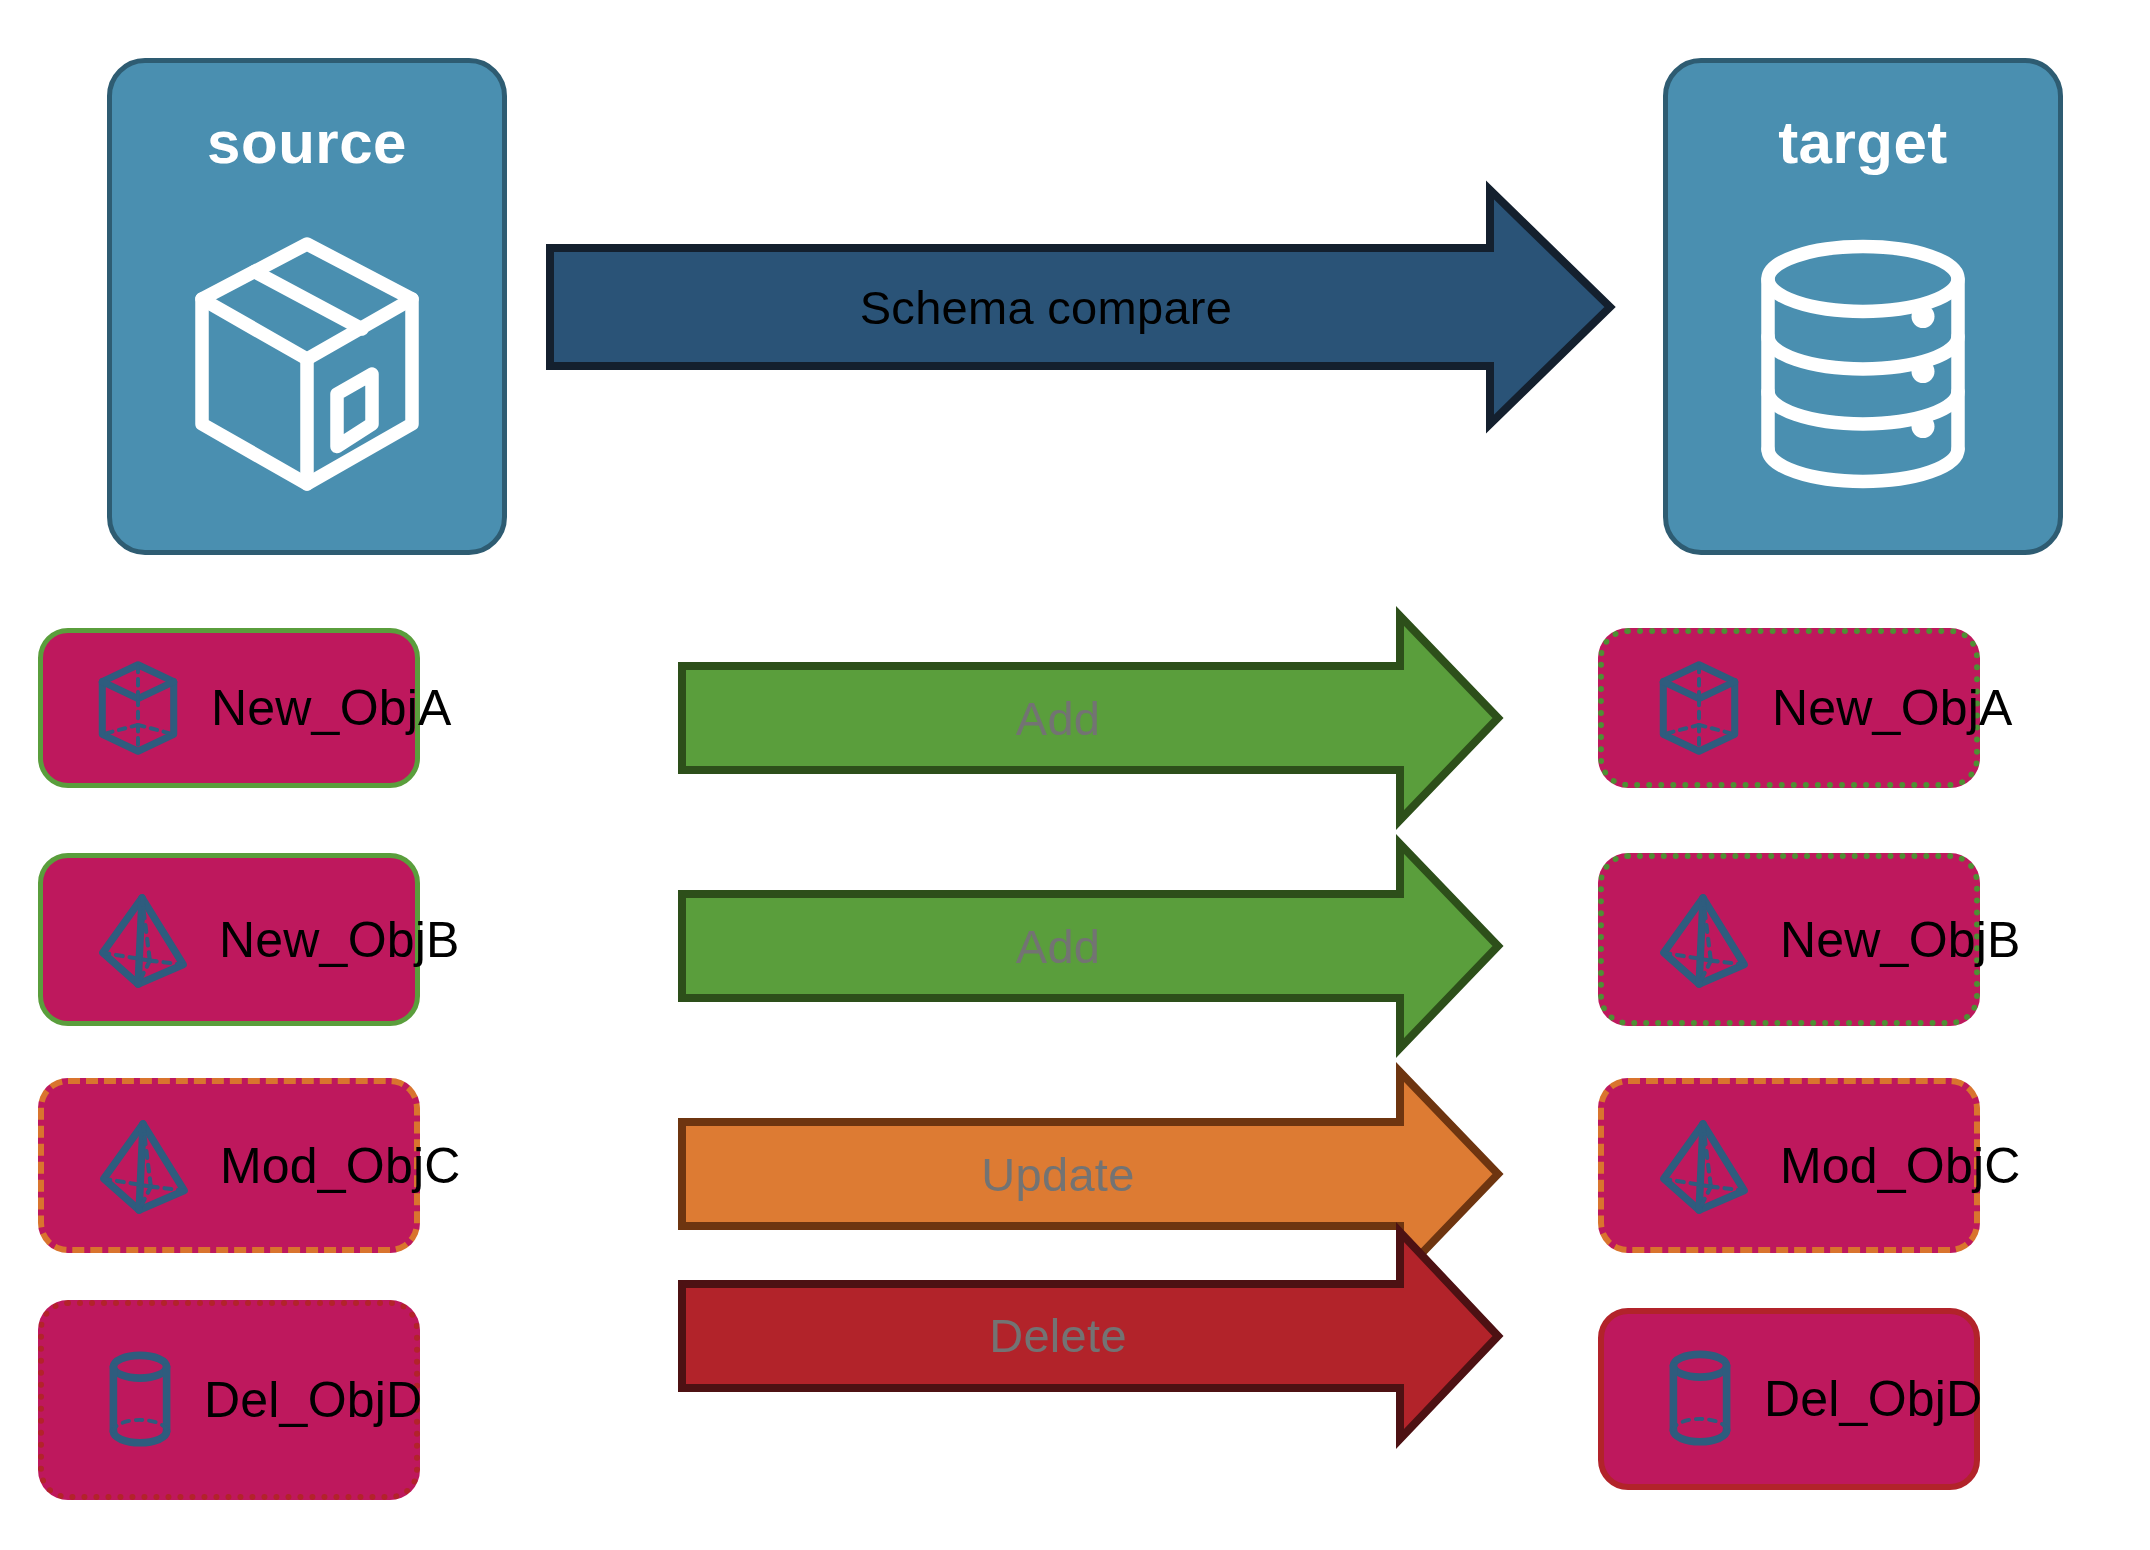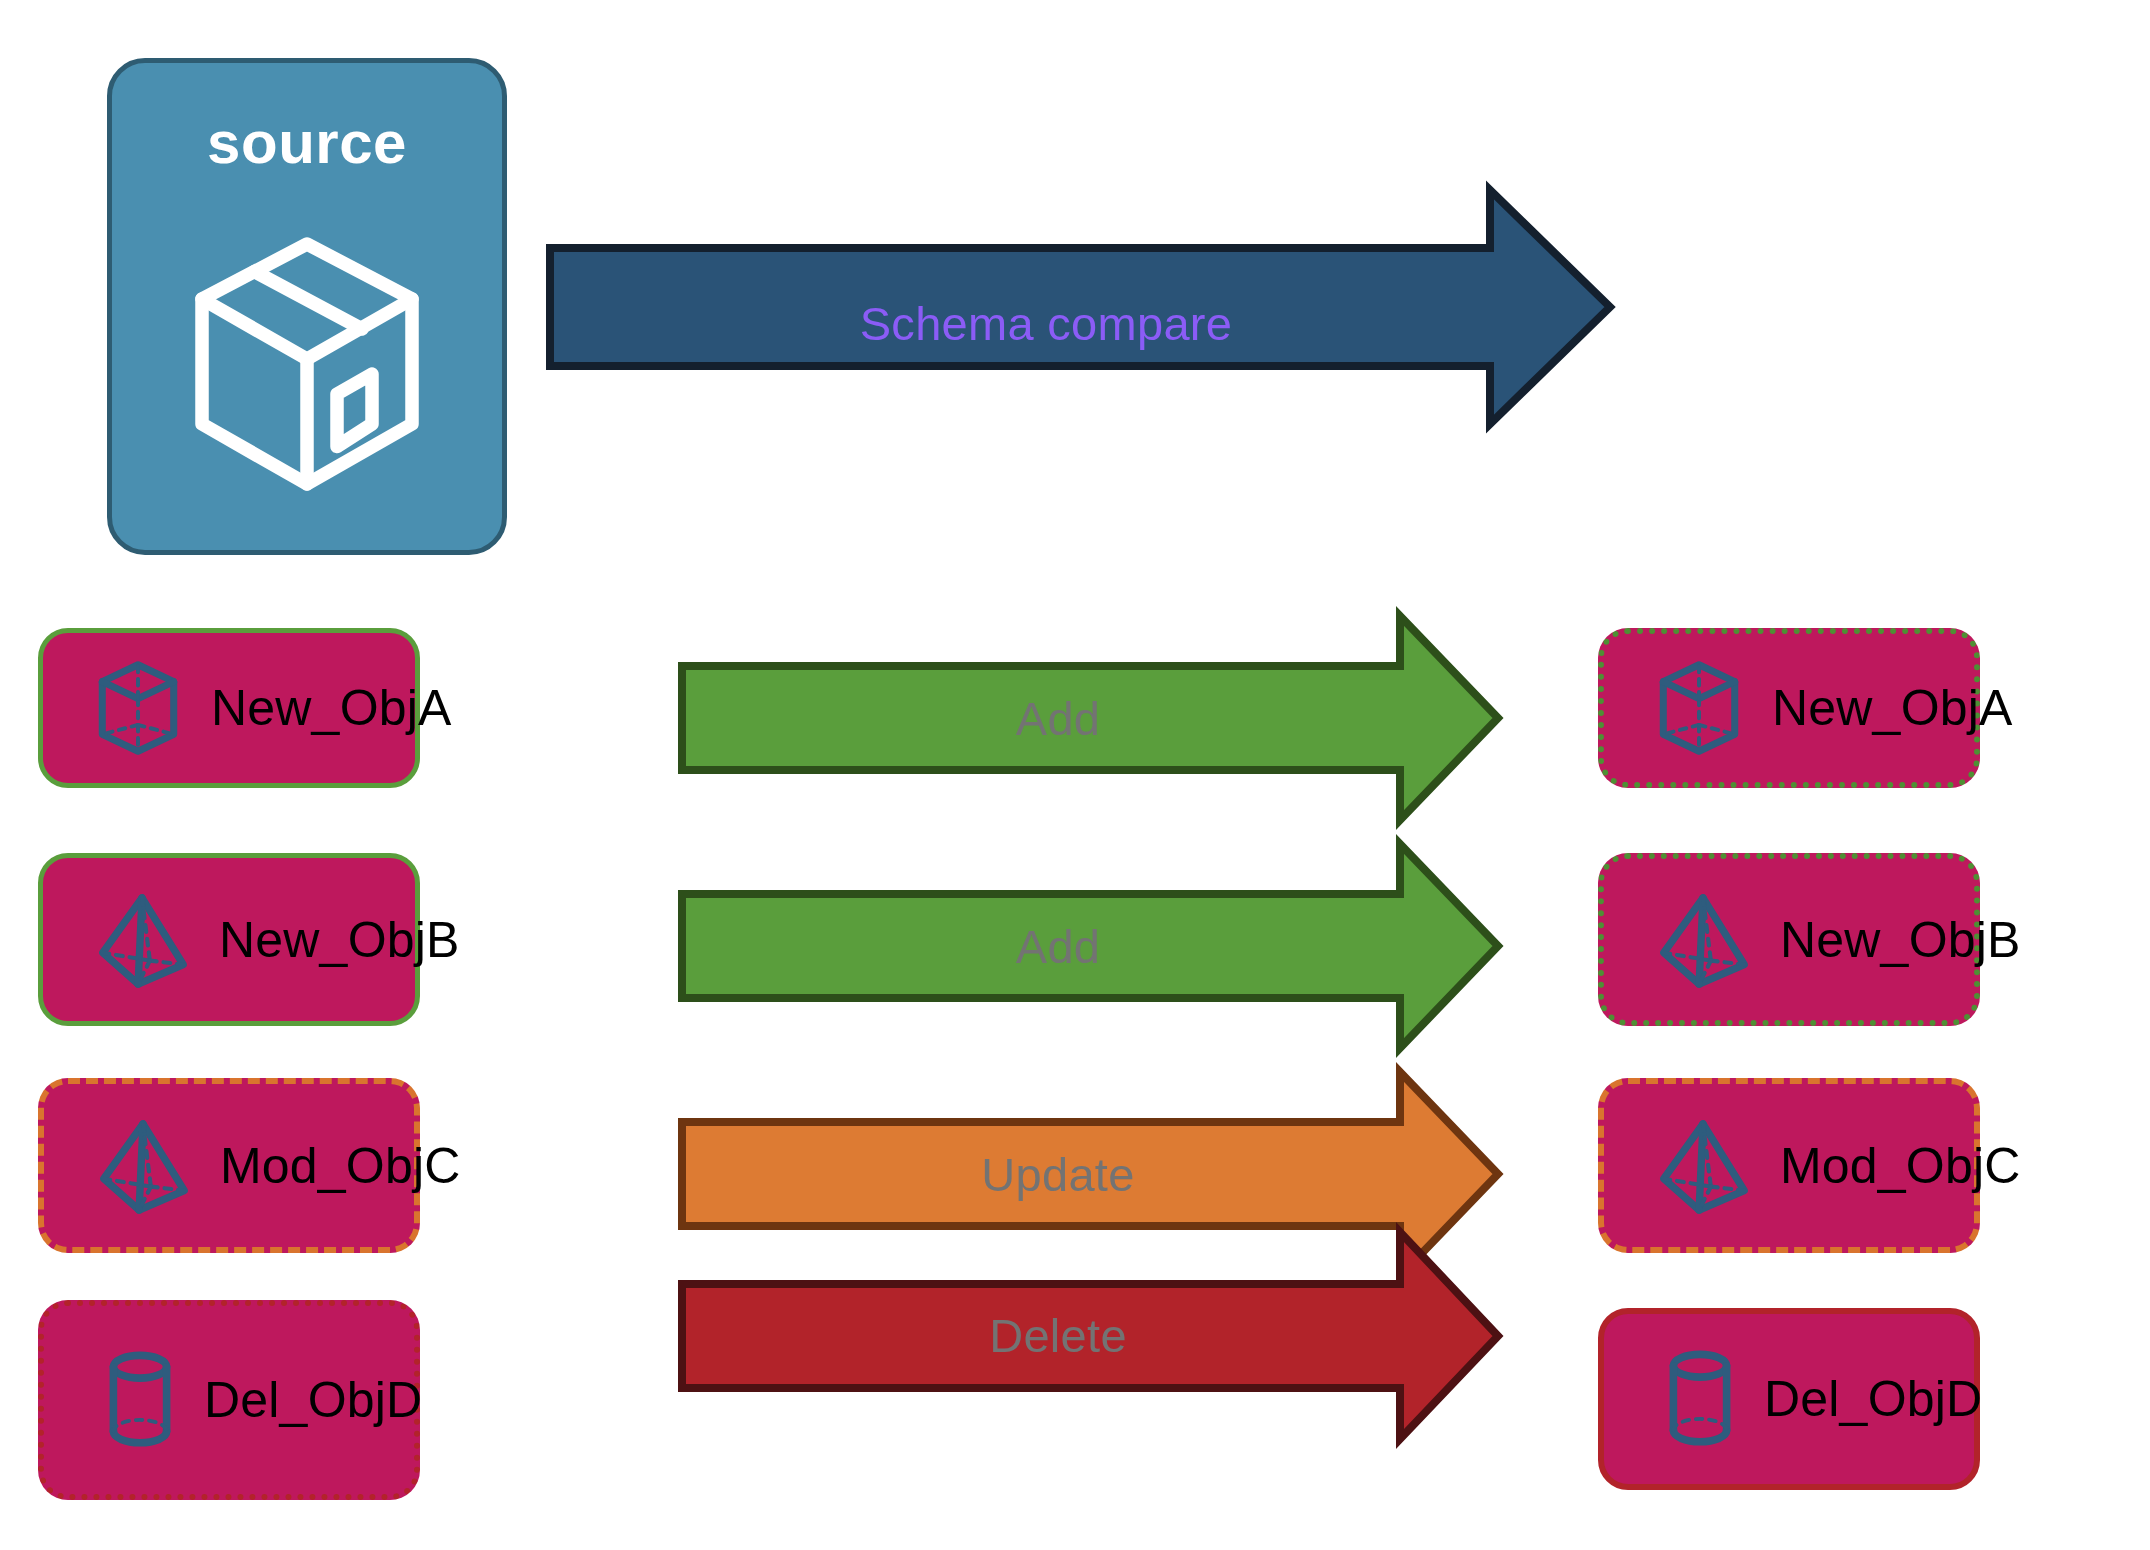--- a/index.html
+++ b/index.html
@@ -14,23 +14,23 @@
   .endpoint .ep-title{color:#ffffff;font-size:60px;font-weight:bold;line-height:1;
             margin-top:50px;letter-spacing:.5px;}
   .endpoint .ep-icon{flex:1;display:flex;align-items:center;justify-content:center;
             width:100%;margin-top:4px;}
 
   #endpoint-source{left:107px;top:58px;width:390px;height:487px;}
   #endpoint-target{left:1663px;top:58px;width:390px;height:487px;}
 
   
   #schema-arrow{position:absolute;left:546px;top:186px;width:1068px;height:242px;}
-  #schema-arrow .arrow-label{position:absolute;left:0;top:16px;width:1000px;height:242px;
+  #schema-arrow .arrow-label{position:absolute;left:0;top:0;width:1000px;height:242px;
             display:flex;align-items:center;justify-content:center;
-            color:#8b5cf6;font-size:47px;letter-spacing:.3px;text-align:center;}
+            color:#000000;font-size:47px;letter-spacing:.3px;text-align:center;}
 
   
   .row{position:absolute;left:0;width:2150px;}
 
   .obj-card{position:absolute;border-radius:30px;background:#be185d;
             display:flex;align-items:center;box-sizing:border-box;}
   .obj-card .obj-icon{flex:0 0 auto;display:flex;align-items:center;justify-content:center;}
   .obj-card .obj-label{font-size:50px;color:#000000;margin-left:26px;
             white-space:nowrap;letter-spacing:.2px;}
 
@@ -63,20 +63,40 @@
           <path d="M18 34 L60 12 L102 34 L102 84 L60 108 L18 84 Z"></path>
           <path d="M18 34 L60 58 L102 34"></path>
           <path d="M60 58 L60 108"></path>
           <path d="M39 23 L82 46"></path>
           <path d="M72 72 L86 64 L86 84 L72 93 Z"></path>
         </g>
       </svg>
     </div>
   </div>
 
+  <div class="endpoint" id="endpoint-target">
+    <div class="ep-title">target</div>
+    <div class="ep-icon">
+      <svg width="300" height="300" viewBox="0 0 120 120">
+        <g fill="none" stroke="#ffffff" stroke-width="5.4" stroke-linejoin="round" stroke-linecap="round">
+          <ellipse cx="60" cy="26" rx="38" ry="13"></ellipse>
+          <path d="M22 26 L22 94"></path>
+          <path d="M98 26 L98 94"></path>
+          <path d="M22 94 a38 13 0 0 0 76 0"></path>
+          <path d="M22 49 a38 13 0 0 0 76 0"></path>
+          <path d="M22 71 a38 13 0 0 0 76 0"></path>
+        </g>
+        <g fill="#ffffff">
+          <circle cx="84" cy="41" r="4.6"></circle>
+          <circle cx="84" cy="63" r="4.6"></circle>
+          <circle cx="84" cy="85" r="4.6"></circle>
+        </g>
+      </svg>
+    </div>
+  </div>
 
   <div id="schema-arrow">
     <svg width="1068" height="242" viewBox="0 0 1068 242" preserveAspectRatio="none">
       <polygon points="4,62 944,62 944,4 1064,121 944,238 944,180 4,180" fill="#2a5377" stroke="#14202e" stroke-width="8" stroke-linejoin="miter"></polygon>
     </svg>
     <div class="arrow-label">Schema compare</div>
   </div>
 
   <div class="row">
 

